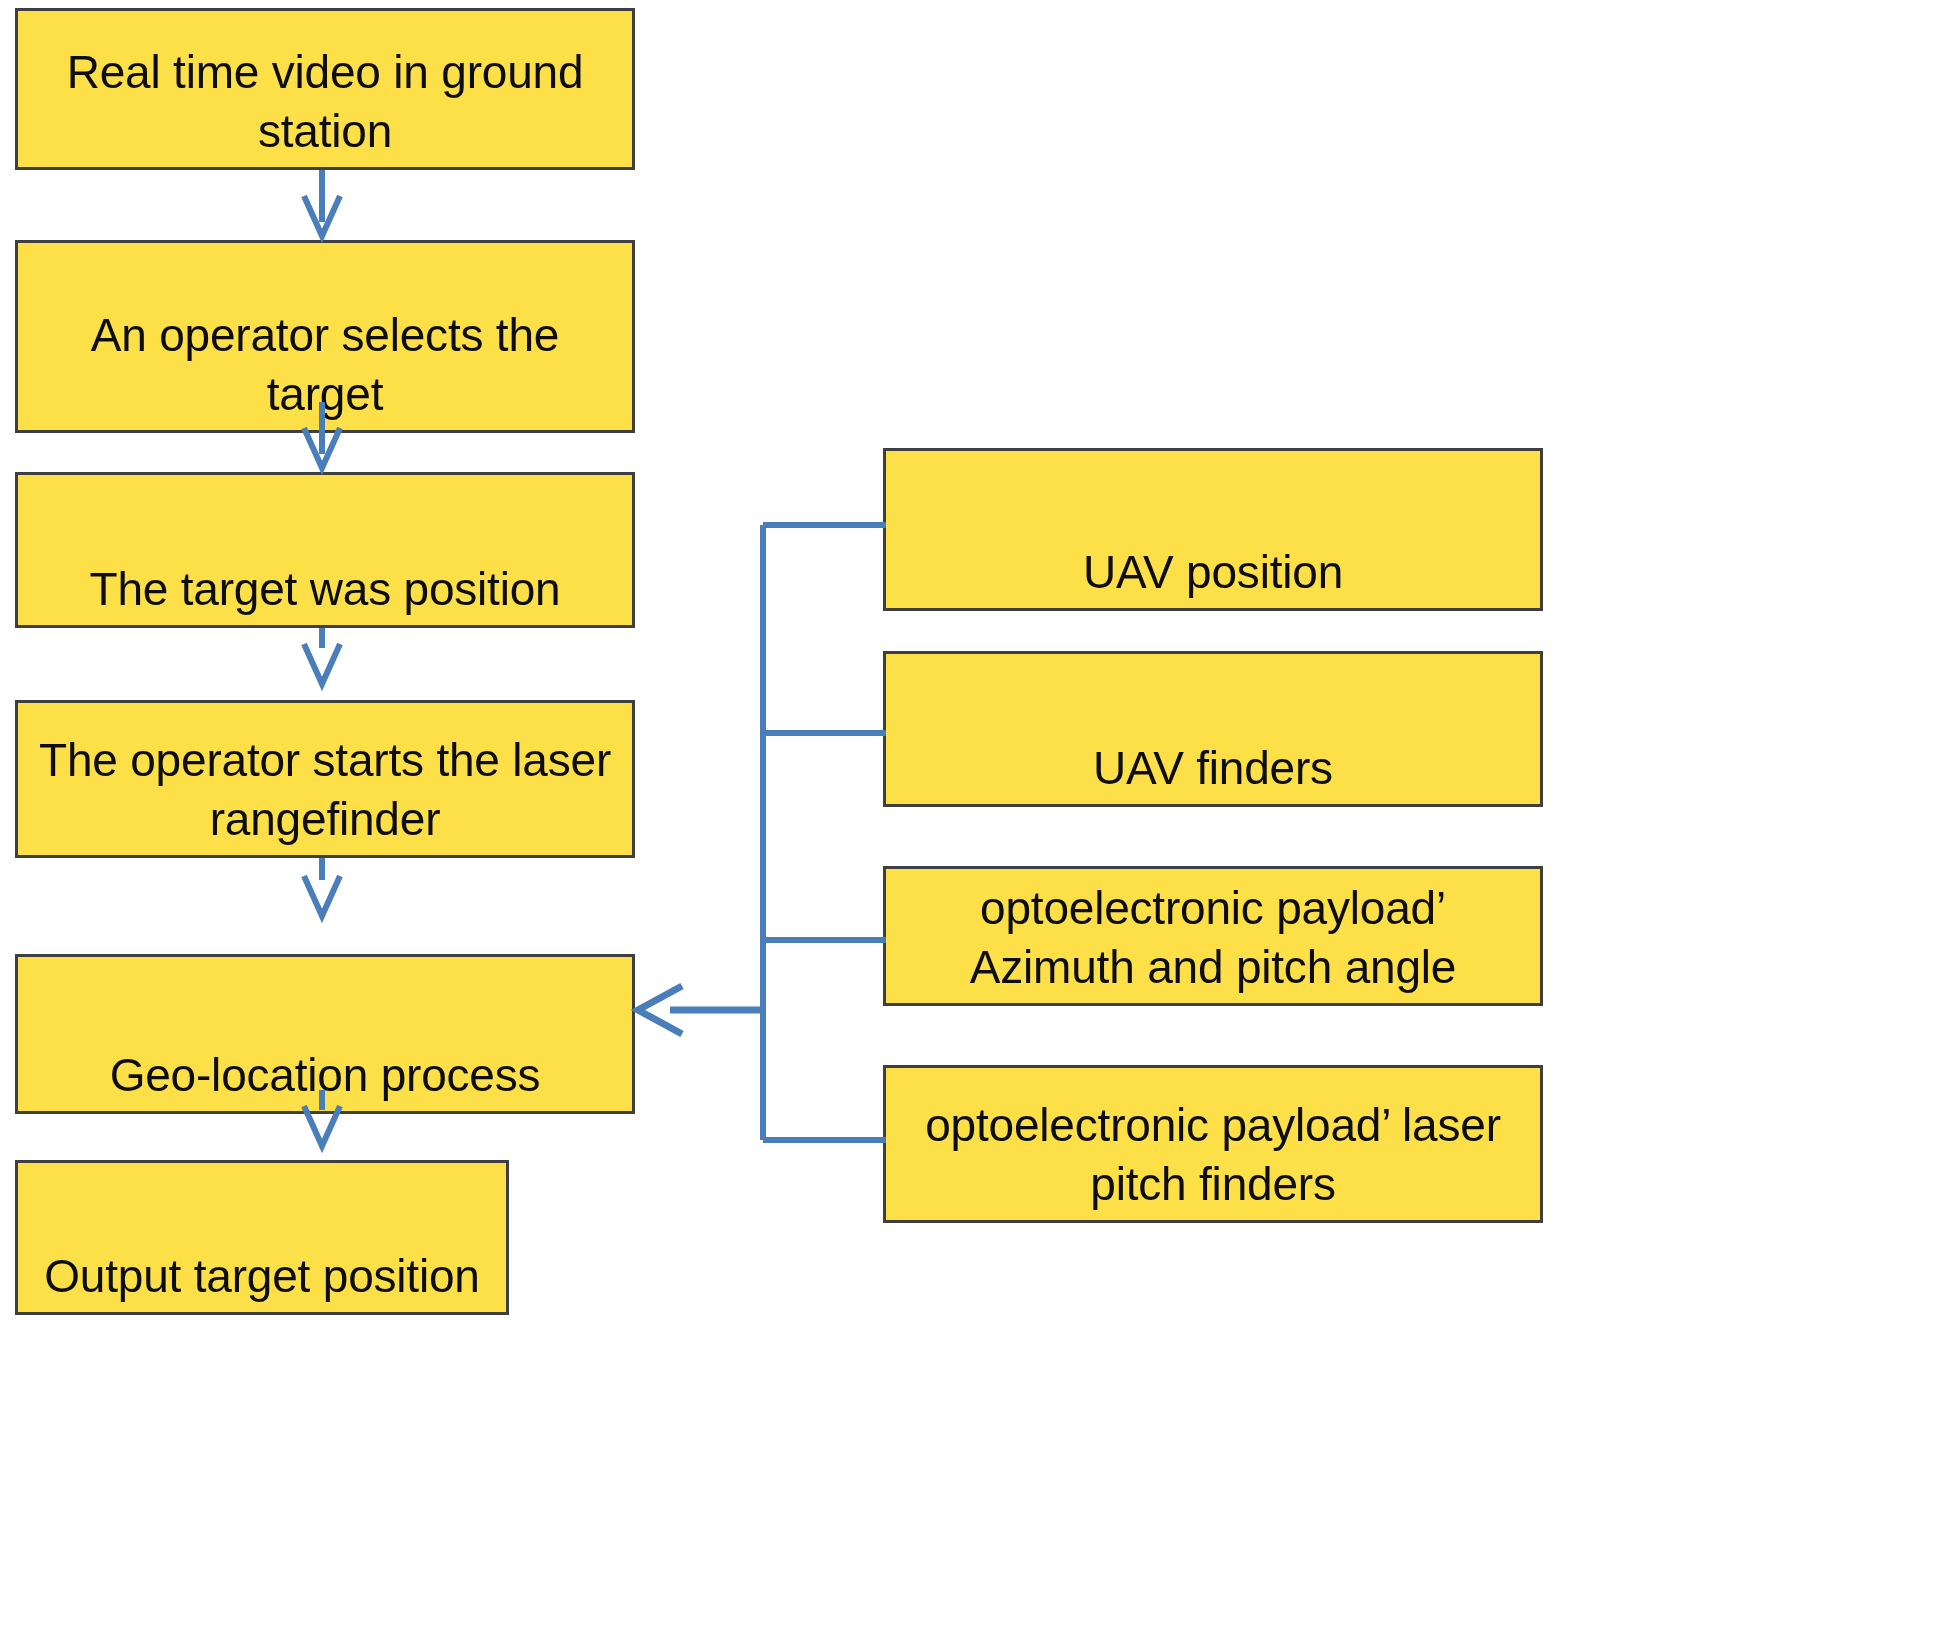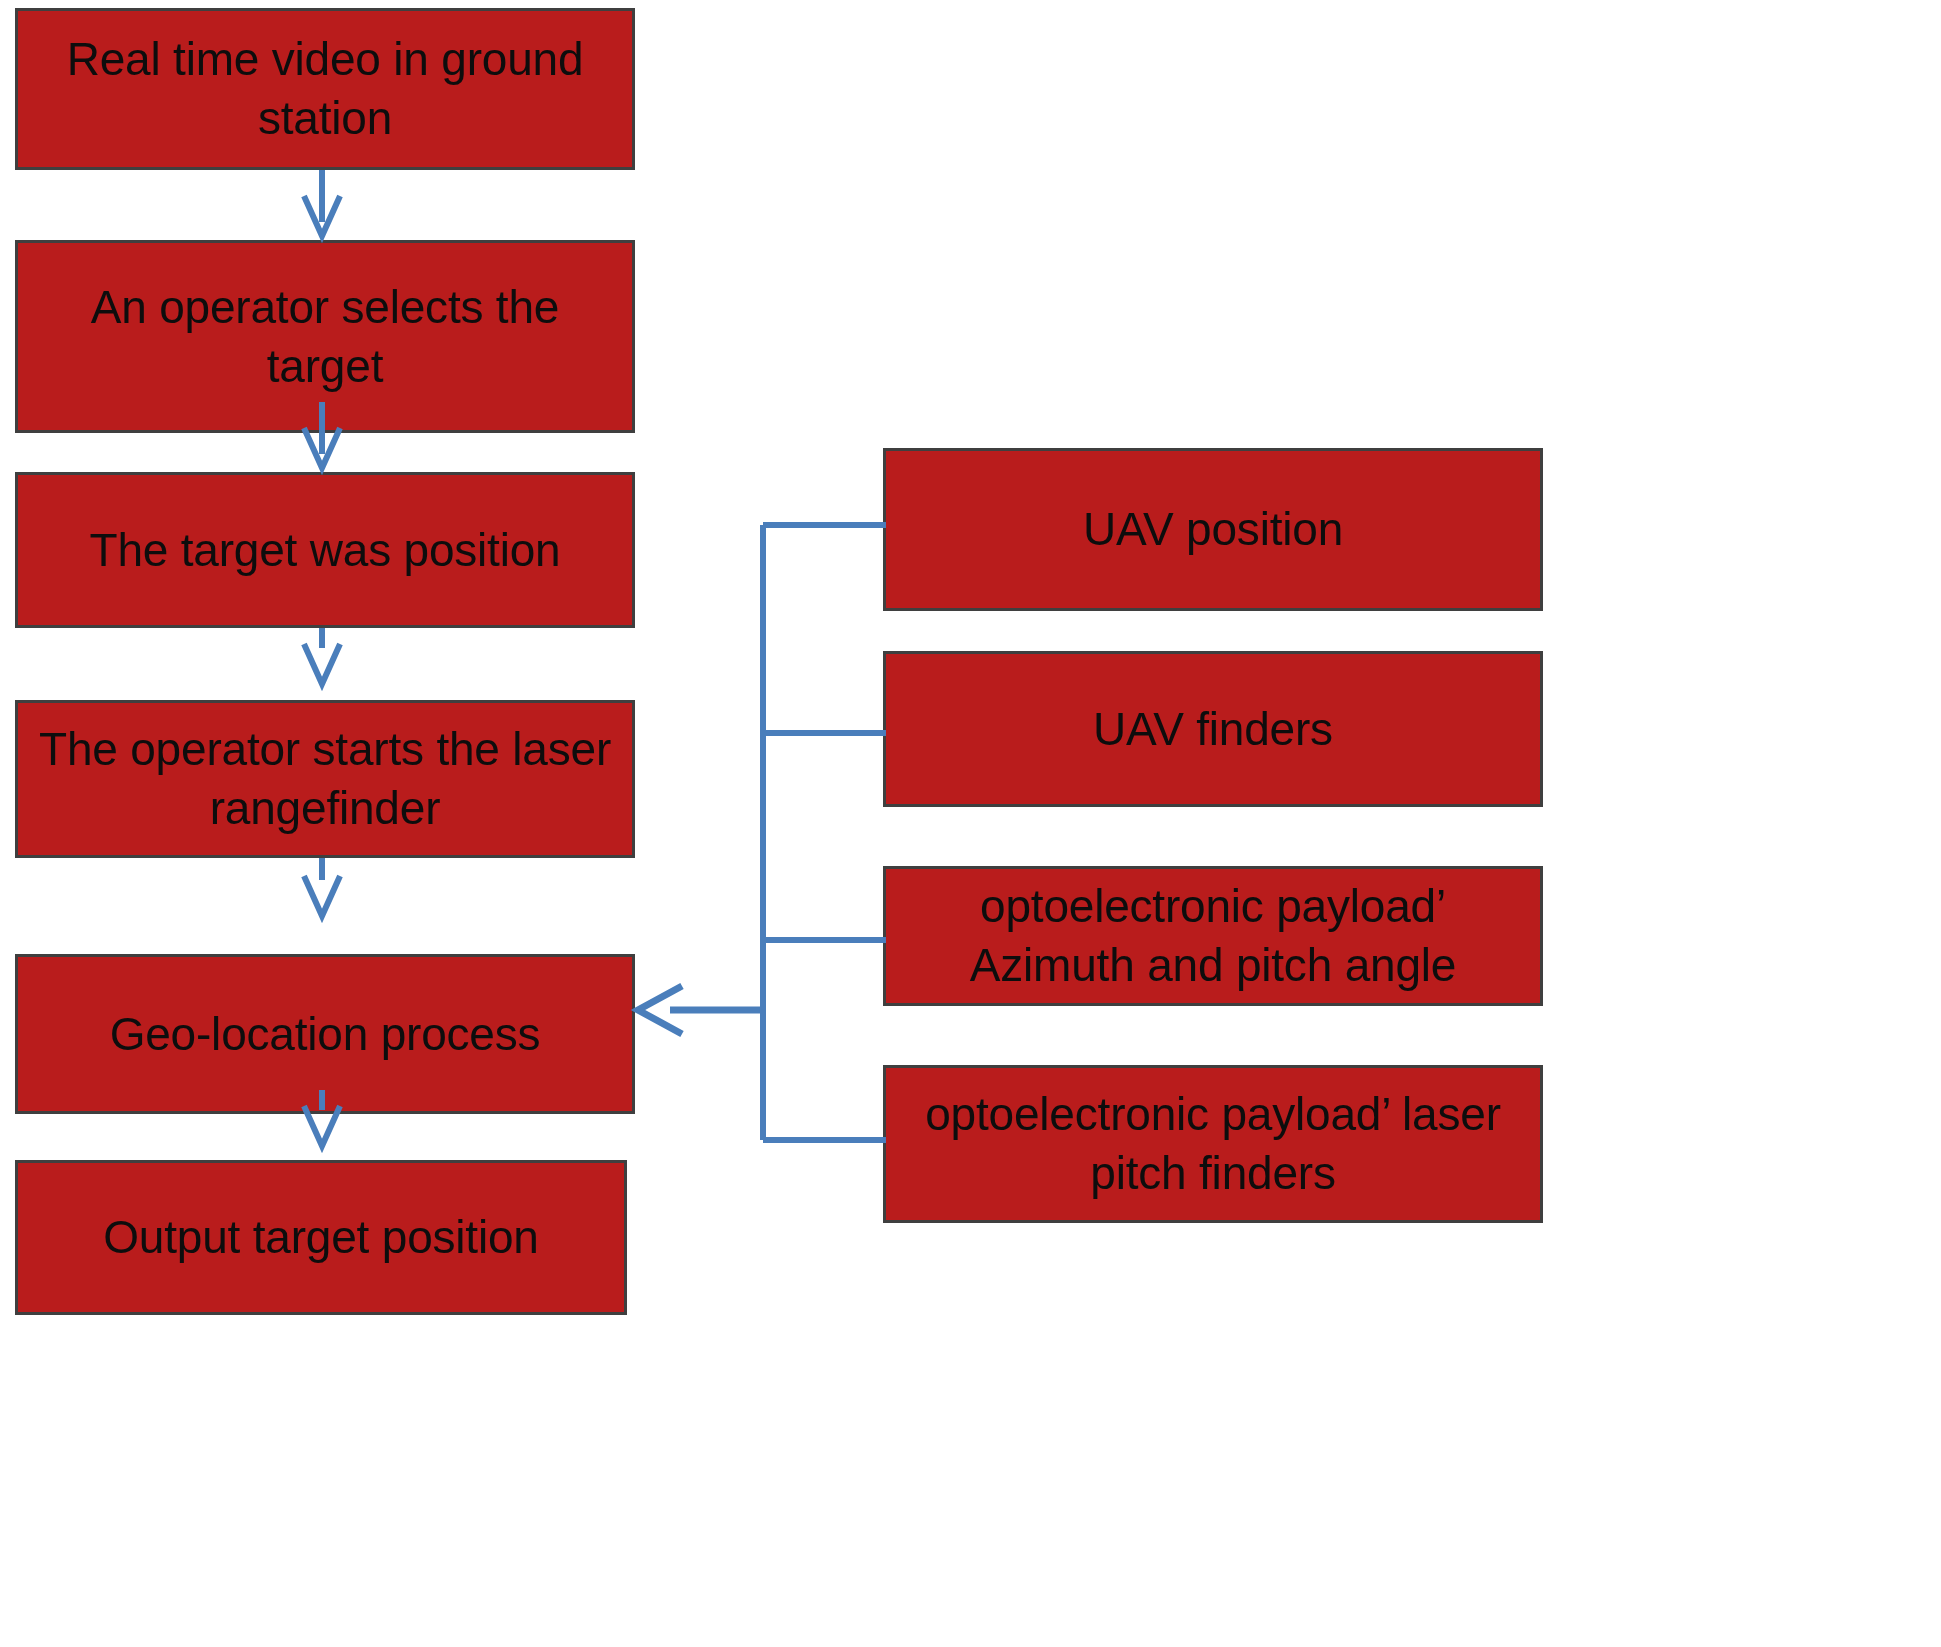--- a/index.html
+++ b/index.html
@@ -12,23 +12,23 @@
     width: 1941px;
     height: 1647px;
     background: #ffffff;
     font-family: "Liberation Sans", sans-serif;
     overflow: hidden;
   }
   .node {
     position: absolute;
     box-sizing: border-box;
     border: 3px solid #3f3f3f;
-    background: #b91c1c;
+    background: #fde047;
     display: flex;
-    align-items: center;
+    align-items: flex-end;
     justify-content: center;
     text-align: center;
     color: #0d0d0d;
     font-size: 46px;
     line-height: 1.28;
     padding: 6px 18px;
     letter-spacing: -0.2px;
   }
   .node-label {
     display: block;
@@ -62,21 +62,21 @@
   </div>
 
   <div class="node" style="left:15px; top:700px; width:620px; height:158px;">
     <span class="node-label">The operator starts the laser rangefinder</span>
   </div>
 
   <div class="node" style="left:15px; top:930px; width:620px; height:160px;margin-top:24px;">
     <span class="node-label">Geo-location process</span>
   </div>
 
-  <div class="node" style="left:15px; top:1160px; width:612px; height:155px;">
+  <div class="node" style="left:15px; top:1160px; width:494px; height:155px;">
     <span class="node-label">Output target position</span>
   </div>
 
   <div class="node" style="left:883px; top:448px; width:660px; height:163px;">
     <span class="node-label">UAV position</span>
   </div>
 
   <div class="node" style="left:883px; top:651px; width:660px; height:156px;">
     <span class="node-label">UAV finders</span>
   </div>

